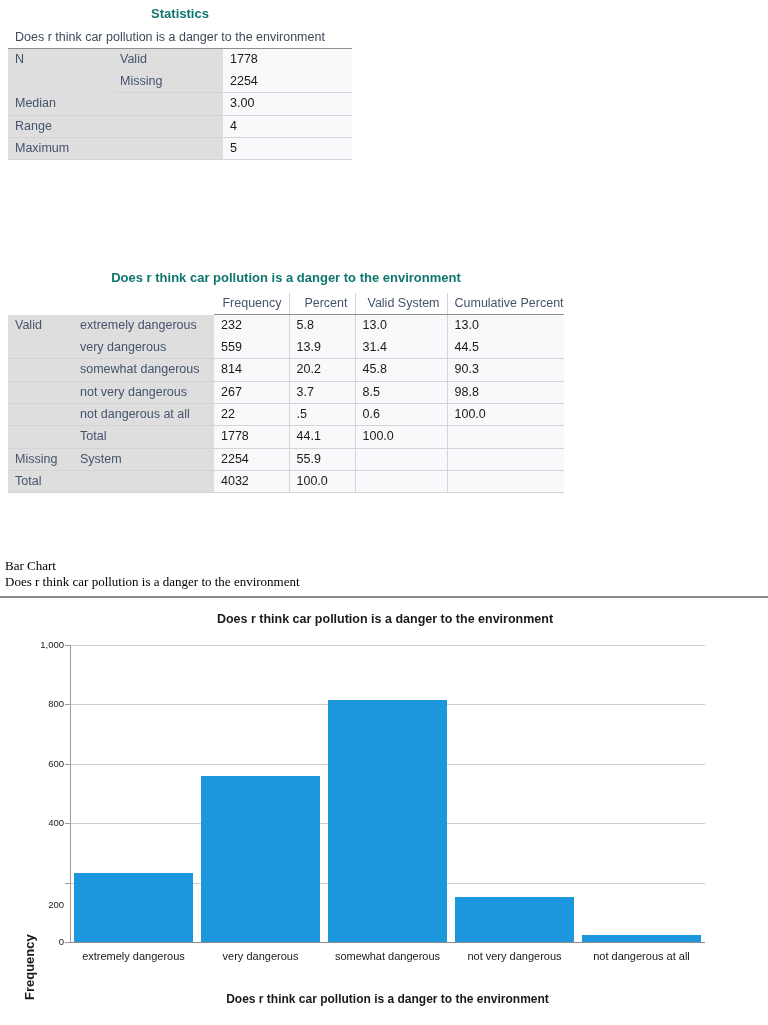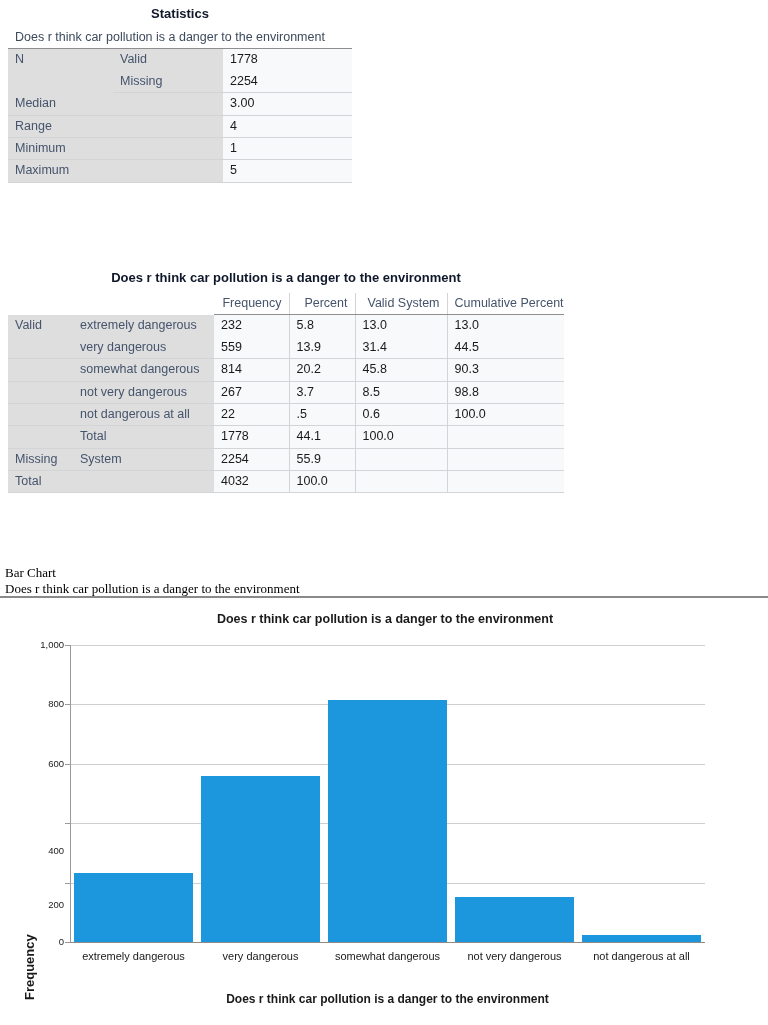--- a/index.html
+++ b/index.html
@@ -15,21 +15,21 @@
     -webkit-font-smoothing: antialiased;
   }
 
   
   .spss-block { position: absolute; }
 
   .spss-title {
     font-family: "Liberation Sans", sans-serif;
     font-weight: bold;
     font-size: 13px;
-    color: #0f172a;
+    color: #0f766e;
     text-align: center;
   }
 
   table.spss {
     border-collapse: collapse;
     font-size: 12.5px;
     table-layout: fixed;
   }
   table.spss td, table.spss th {
     padding: 3px 7px 4px 7px;
@@ -66,21 +66,20 @@
   .rule-bottom { border-bottom: 1px solid #8e8e8e; }
   .rule-thin   { border-bottom: 1px solid #d2d4d8; }
   .rule-left   { border-left: 1px solid #d2d4d8; margin-left: 48px; }
 
   
   .chart-caption {
     font-family: "Liberation Serif", serif;
     font-size: 13px;
     color: #000000;
     line-height: 1.25;
-    margin-top: 7px;
   }
   .hr-sep {
     position: absolute;
     left: 0;
     width: 768px;
     height: 0;
     border-top: 2px solid #8a8a8a;
   }
 
   
@@ -180,24 +179,20 @@
           <td class="stub rule-thin">Missing</td>
           <td class="val rule-thin">2254</td>
         </tr>
         <tr>
           <td class="stub rule-thin" colspan="2">Median</td>
           <td class="val rule-thin">3.00</td>
         </tr>
         <tr>
           <td class="stub rule-thin" colspan="2">Range</td>
           <td class="val rule-thin">4</td>
-        </tr>
-        <tr>
-          <td class="stub rule-thin" colspan="2">Minimum</td>
-          <td class="val rule-thin">1</td>
         </tr>
         <tr>
           <td class="stub rule-thin rule-bottom" colspan="2">Maximum</td>
           <td class="val rule-thin rule-bottom">5</td>
         </tr>
       </tbody>
   </table>
 </div>
 
 <div class="spss-block" id="frequency-block" style="left:8px; top:270px;">
@@ -322,21 +317,21 @@
   </div>
 
   <div class="axis-y-line" style="left:70px; top:45px; height:297px;"></div>
   <div class="axis-x-line" style="left:70px; top:342px; width:635px;"></div>
 
   <div id="yticks">
       <div class="tick-label-y" style="top: 336px; left: 24px; width: 40px;">0</div>
       <div class="tick-mark-y" style="top: 342px; left: 65px;"></div>
       <div class="tick-label-y" style="top: 276.6px; left: 24px; width: 40px; margin-top: 22px;">200</div>
       <div class="tick-mark-y" style="top: 282.6px; left: 65px;"></div>
-      <div class="tick-label-y" style="top: 217.2px; left: 24px; width: 40px; margin-top: 28px;">400</div>
+      <div class="tick-label-y" style="top: 217.2px; left: 24px; width: 40px;">400</div>
       <div class="tick-mark-y" style="top: 223.2px; left: 65px;"></div>
       <div class="tick-label-y" style="top: 157.8px; left: 24px; width: 40px;">600</div>
       <div class="tick-mark-y" style="top: 163.8px; left: 65px;"></div>
       <div class="tick-label-y" style="top: 98.4px; left: 24px; width: 40px;">800</div>
       <div class="tick-mark-y" style="top: 104.4px; left: 65px;"></div>
       <div class="tick-label-y" style="top: 39px; left: 24px; width: 40px;">1,000</div>
       <div class="tick-mark-y" style="top: 45px; left: 65px;"></div>
     </div>
   <div id="catlabels">
       <div class="cat-label" style="left: 70px; width: 127px; top: 350px;">extremely dangerous</div>

